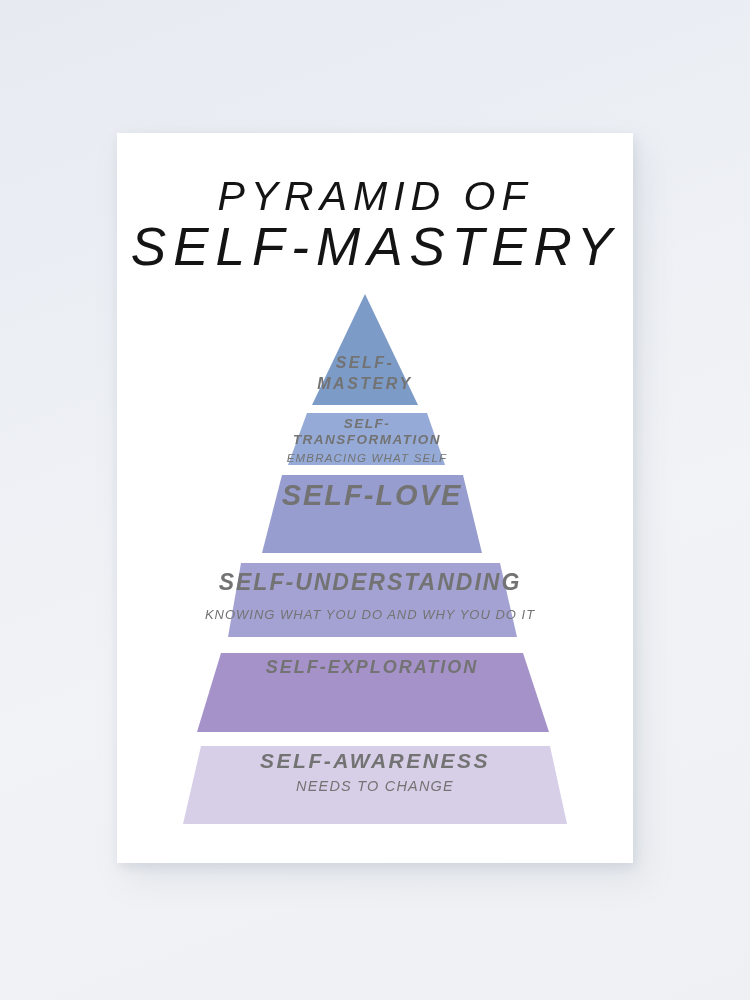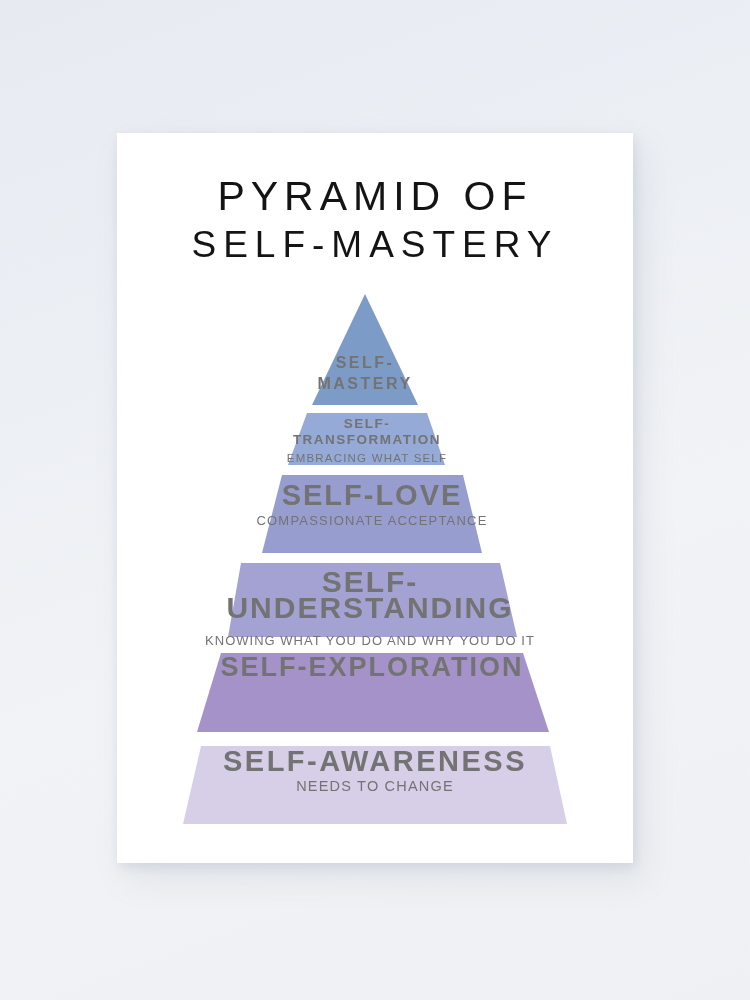--- a/index.html
+++ b/index.html
@@ -4,50 +4,51 @@
 <style>
   html,body{margin:0;padding:0;}
   body{
     width:750px;height:1000px;overflow:hidden;
     font-family:"Liberation Sans",sans-serif;
   }
   .wall{
     position:relative;width:750px;height:1000px;
     background:linear-gradient(160deg,#e7eaf1 0%,#ecEFf4 30%,#f1f3f6 58%,#eef0f3 100%);
     background:linear-gradient(160deg,#e7eaf1 0%,#ecEff4 30%,#f1f3f6 58%,#eef0f3 100%);
+    font-style:italic;
   }
   .poster{
     position:absolute;left:117px;top:133px;width:516px;height:730px;
     background:#ffffff;
     box-shadow:2px 4px 10px rgba(145,155,175,0.22), 10px 16px 30px rgba(145,155,175,0.16);
   }
   .title{position:absolute;left:0;top:0;width:516px;text-align:center;color:#141414;}
   .title-line1{margin-top:42px;font-size:41px;letter-spacing:6px;line-height:1.05;}
-  .title-line2{margin-top:8px;font-size:37px;letter-spacing:7px;line-height:1.05;}
+  .title-line2{margin-top:1px;font-size:53px;letter-spacing:7px;line-height:1.05;}
   svg.pyramid{position:absolute;left:0;top:0;}
   .label{position:absolute;text-align:center;color:#737373;}
   .label .h{font-weight:700;letter-spacing:2px;}
   .label .s{font-weight:400;letter-spacing:1.2px;}
   .l1{left:148px;top:219px;width:200px;}
   .l1 .h{font-size:16px;line-height:21px;letter-spacing:2.5px;}
   .l2{left:150px;top:283px;width:200px;}
   .l2 .h{font-size:13.5px;line-height:16px;letter-spacing:1.5px;}
   .l2 .s{font-size:11.5px;line-height:15px;margin-top:3px;}
   .l3{left:105px;top:349px;width:300px;}
   .l3 .h{font-size:29px;line-height:27px;}
   .l3 .s{font-size:13px;line-height:16px;}
   .l3 .s.first{margin-top:4px;}
   .l4{left:78px;top:436px;width:350px;}
-  .l4 .h{font-size:30px;line-height:26px;}
+  .l4 .h{font-size:23px;line-height:26px;}
   .l4 .s{font-size:13px;line-height:16px;margin-top:12px;letter-spacing:1px;}
   .l5{left:55px;top:519px;width:400px;}
-  .l5 .h{font-size:27px;line-height:30px;}
+  .l5 .h{font-size:18px;line-height:30px;}
   .l5 .s{font-size:14px;line-height:17px;margin-top:7px;}
   .l6{left:58px;top:612px;width:400px;}
-  .l6 .h{font-size:29px;line-height:32px;letter-spacing:2.5px;}
+  .l6 .h{font-size:21px;line-height:32px;letter-spacing:2.5px;}
   .l6 .s{font-size:14.5px;line-height:19px;}
   .l6 .s.first{margin-top:5px;}
 </style>
 </head>
 <body>
 
 <div class="wall">
   <div class="poster">
 
     <div class="title">
@@ -70,21 +71,20 @@
     </div>
 
     <div class="label l2">
       <div class="h">SELF-</div>
       <div class="h">TRANSFORMATION</div>
       <div class="s">EMBRACING WHAT SELF</div>
     </div>
 
     <div class="label l3">
       <div class="h">SELF-LOVE</div>
-      <div class="s first">COMPASSIONATE ACCEPTANCE</div>
     </div>
 
     <div class="label l4">
       <div class="h">SELF-UNDERSTANDING</div>
       <div class="s">KNOWING WHAT YOU DO AND WHY YOU DO IT</div>
     </div>
 
     <div class="label l5">
       <div class="h">SELF-EXPLORATION</div>
     </div>

